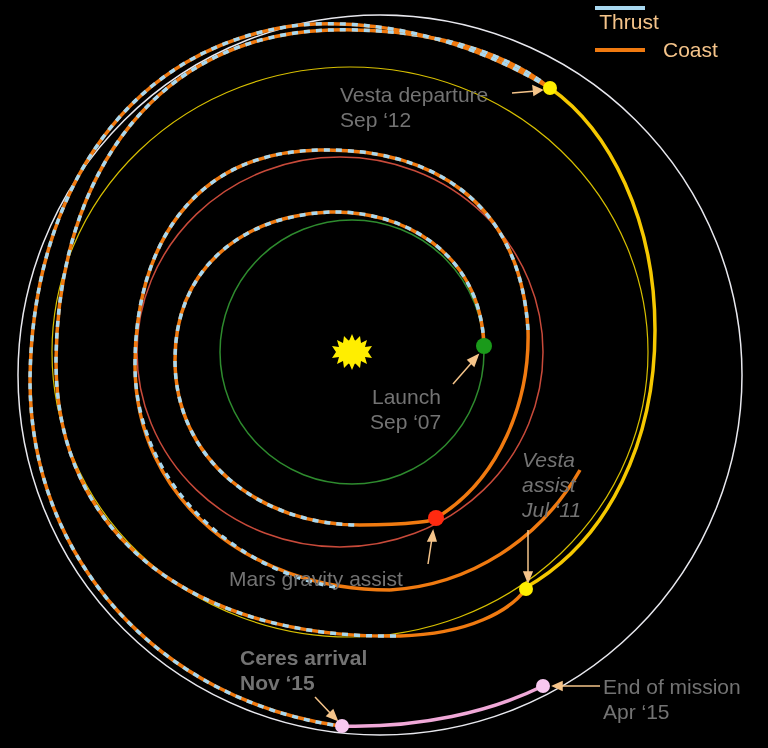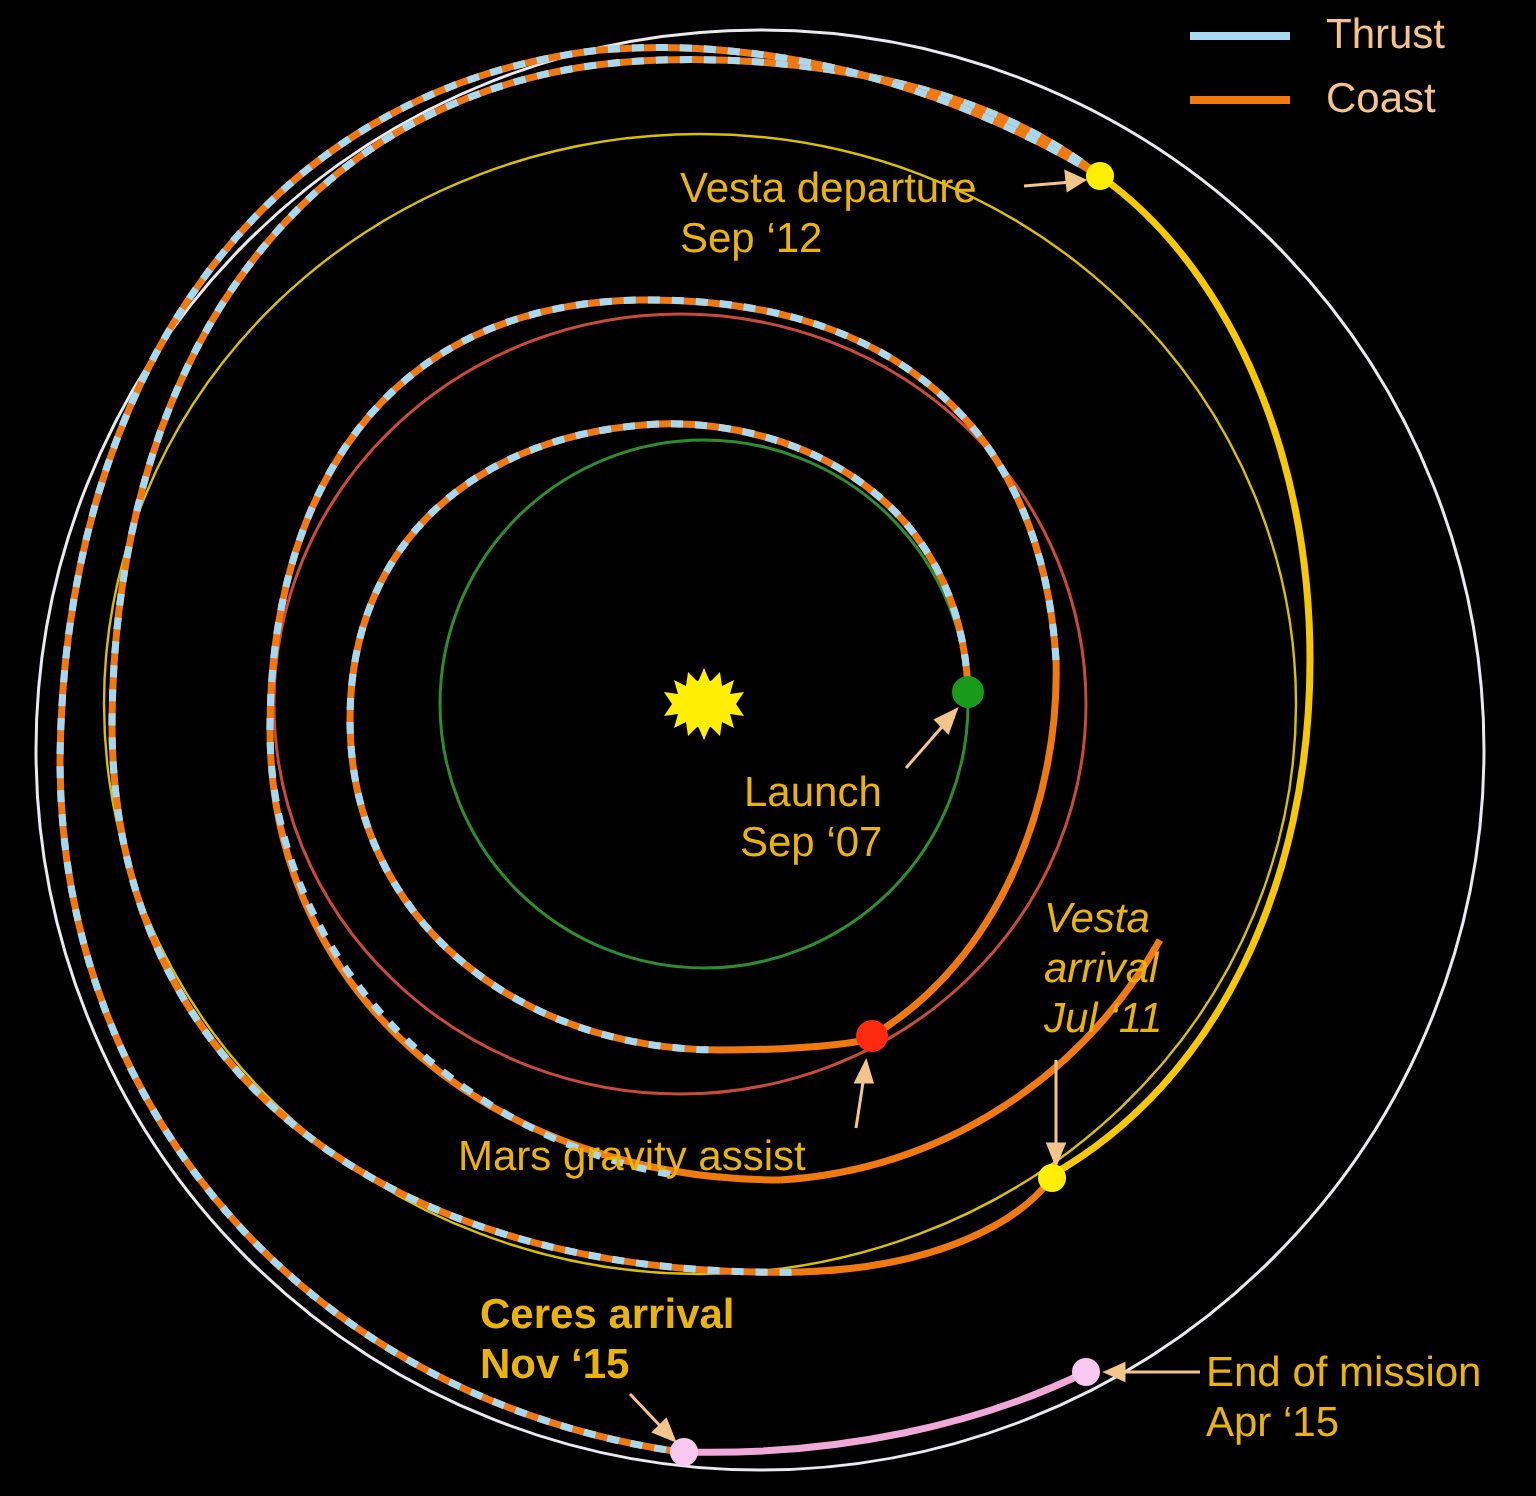--- a/index.html
+++ b/index.html
@@ -1,18 +1,18 @@
 <!DOCTYPE html>
 <html><head>
 <meta charset="utf-8">
 <style>
   html, body { margin:0; padding:0; background:#000; }
   body { width:768px; height:748px; position:relative; overflow:hidden; font-family:"Liberation Sans", sans-serif; }
   svg { position:absolute; left:0; top:0; }
-  .lbl { position:absolute; color:#eab308; font-size:21px; line-height:25px; white-space:nowrap; }
+  .lbl { position:absolute; color:#737373; font-size:21px; line-height:25px; white-space:nowrap; }
   .legend-row { position:absolute; display:flex; align-items:center; }
   .legend-line { width:50px; height:4px; margin-right:18px; }
   .legend-text { color:#f5c48a; font-size:21px; }
 </style>
 </head>
 <body>
 
 <svg width="768" height="748" viewBox="0 0 768 748">
 
   <circle cx="352" cy="352" r="132" fill="none" stroke="#2e8b2e" stroke-width="1.5"></circle>
@@ -63,40 +63,40 @@
   </g>
 
   <circle cx="550" cy="88" r="7" fill="#ffee00"></circle>
   <circle cx="484" cy="346" r="8" fill="#1a9a1a"></circle>
   <circle cx="436" cy="518" r="8" fill="#ff2a10"></circle>
   <circle cx="526" cy="589" r="7" fill="#ffee00"></circle>
   <circle cx="342" cy="726" r="7" fill="#f8c8f0"></circle>
   <circle cx="543" cy="686" r="7" fill="#f8c8f0"></circle>
 </svg>
 
-<div class="legend-row" style="left:595px; top:6px;">
+<div class="legend-row" style="left:595px; top:6px;flex-direction:column;">
   <div class="legend-line" style="background:#a8d8f0;"></div>
   <span class="legend-text">Thrust</span>
 </div>
 <div class="legend-row" style="left:595px; top:38px;">
   <div class="legend-line" style="background:#f07a10;"></div>
   <span class="legend-text">Coast</span>
 </div>
 
 <div class="lbl" style="left:340px; top:82px;">
   <div>Vesta departure</div>
   <div>Sep ‘12</div>
 </div>
 <div class="lbl" style="left:372px; top:384px;">
   <div>Launch</div>
   <div style="margin-left:-2px;">Sep ‘07</div>
 </div>
 <div class="lbl" style="left:522px; top:447px;font-style:italic;">
   <div>Vesta</div>
-  <div>arrival</div>
+  <div>assist</div>
   <div>Jul ‘11</div>
 </div>
 <div class="lbl" style="left:229px; top:566px; text-align:center;">
   <div>Mars gravity assist</div>
 </div>
 <div class="lbl" style="left:240px; top:645px;font-weight:bold;">
   <div>Ceres arrival</div>
   <div>Nov ‘15</div>
 </div>
 <div class="lbl" style="left:603px; top:674px;">

